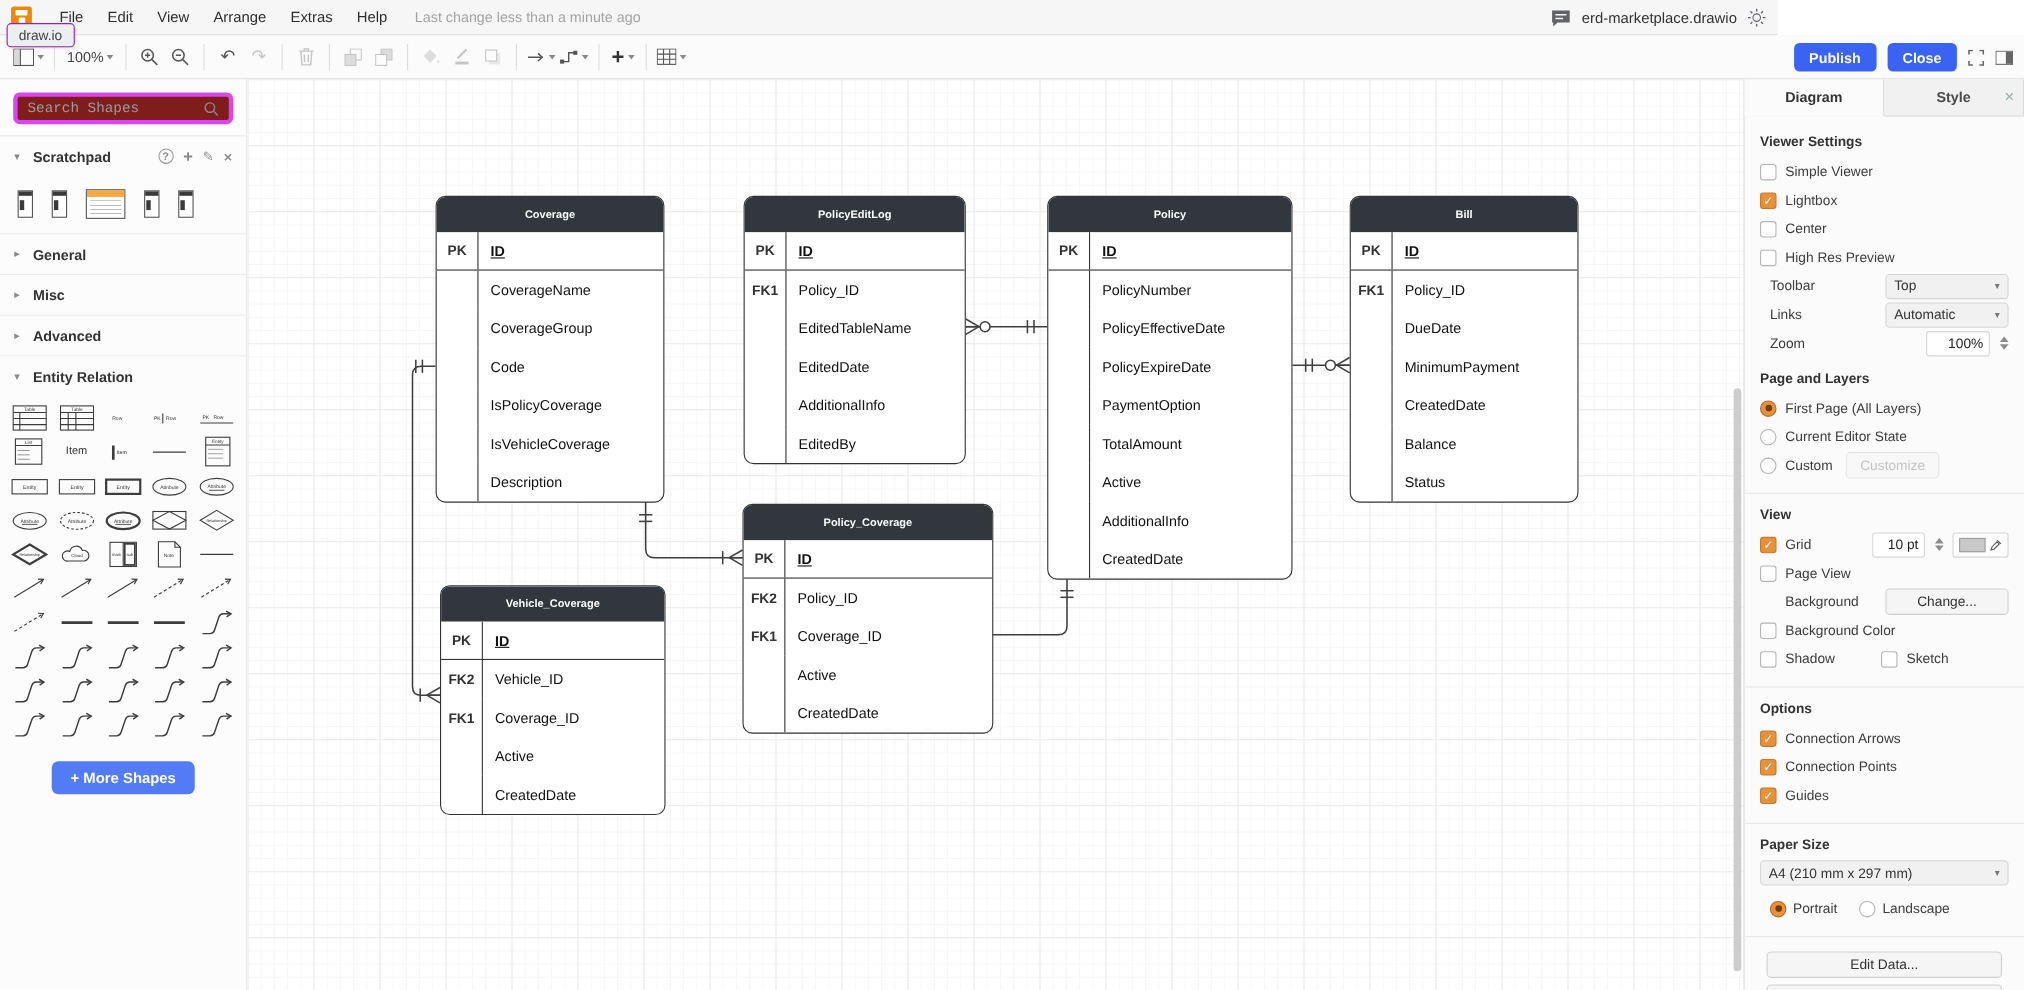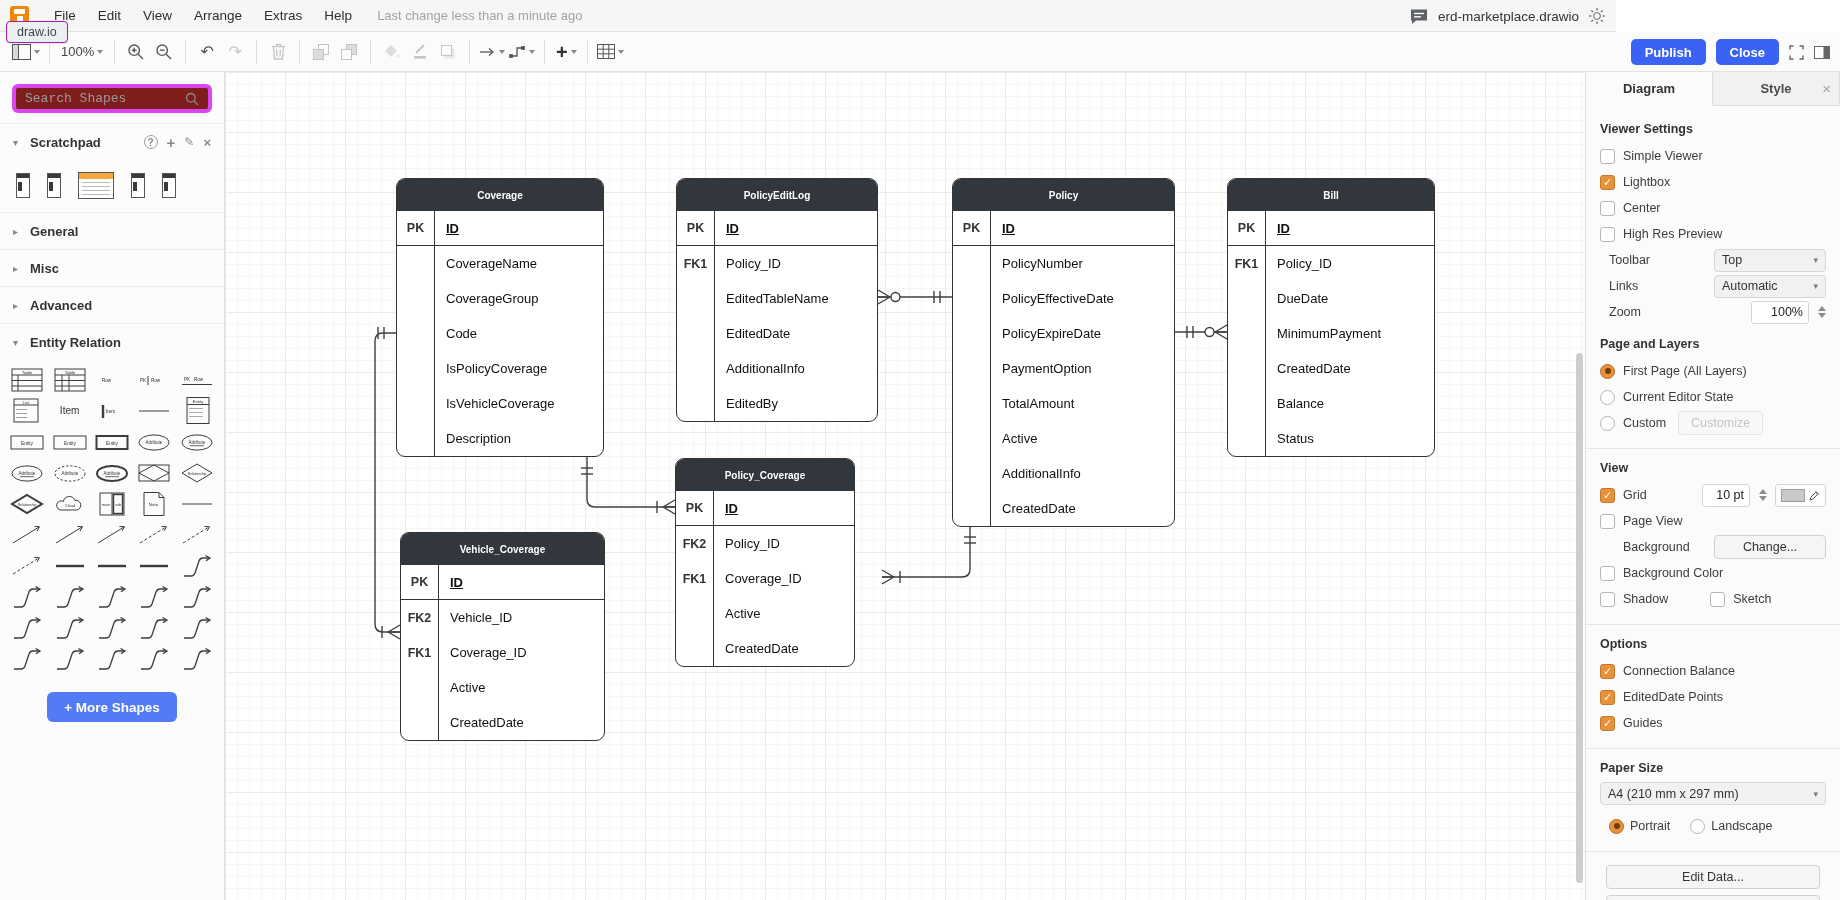--- a/index.html
+++ b/index.html
@@ -819,21 +819,21 @@
           </div>
           <div class="erow">
             <div class="k"></div>
             <div class="v">Balance</div>
           </div>
           <div class="erow">
             <div class="k"></div>
             <div class="v">Status</div>
           </div>
         </div>
-        <div class="entity" style="left:450px;top:386px;width:180px">
+        <div class="entity" style="left:450px;top:386px;width:228px">
           <div class="e-head">Policy_Coverage</div>
           <div class="erow sep pk">
             <div class="k">PK</div>
             <div class="v">ID</div>
           </div>
           <div class="erow">
             <div class="k">FK2</div>
             <div class="v">Policy_ID</div>
           </div>
           <div class="erow">
@@ -988,25 +988,25 @@
         <span style="width:26px;"></span>
         <span class="cb"></span>
         <span class="cb-label">Sketch</span>
       </div>
 
       <div class="fp-hr"></div>
       <div class="fp-h">Options</div>
       <div id="options-checks">
           <div class="fp-row">
        <span class="cb checked"></span>
-       <span class="cb-label">Connection Balance</span>
+       <span class="cb-label">Connection Arrows</span>
           </div>
           <div class="fp-row">
        <span class="cb checked"></span>
-       <span class="cb-label">EditedDate Points</span>
+       <span class="cb-label">Connection Points</span>
           </div>
           <div class="fp-row">
        <span class="cb checked"></span>
        <span class="cb-label">Guides</span>
           </div>
         </div>
 
       <div class="fp-hr"></div>
       <div class="fp-h">Paper Size</div>
       <div class="fp-select" style="width:100%;">

